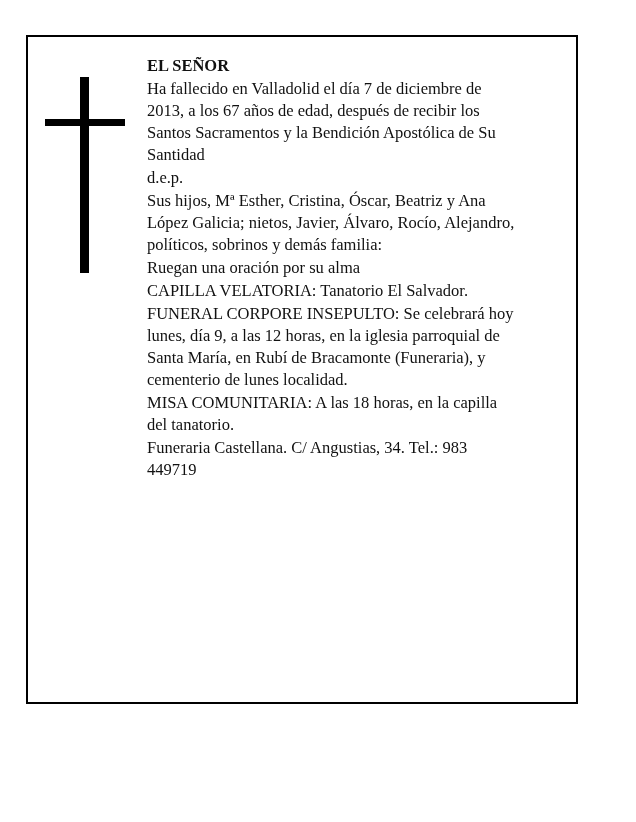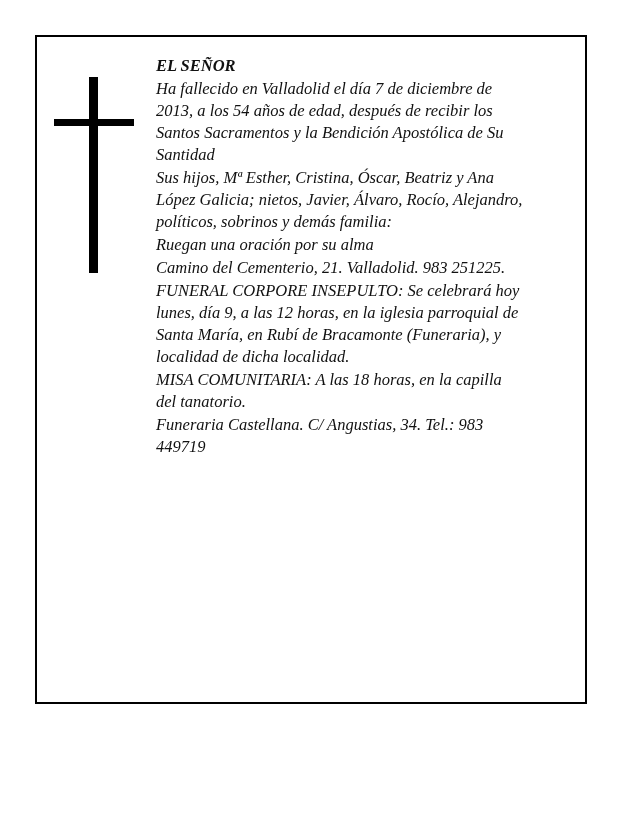--- a/index.html
+++ b/index.html
@@ -10,27 +10,26 @@
     body {
       width: 636px;
       height: 822px;
       position: relative;
       overflow: hidden;
       font-family: "Liberation Serif", "DejaVu Serif", serif;
       color: #111111;
     }
     .notice-frame {
       position: absolute;
-      left: 35px;
+      left: 26px;
       top: 35px;
       width: 548px;
       height: 665px;
       border: 2px solid #000000;
       background: #ffffff;
-      font-style: italic;
     }
     .cross {
       position: absolute;
       left: 0;
       top: 0;
       width: 0;
       height: 0;
     }
     .cross-vertical {
       position: absolute;
@@ -77,45 +76,48 @@
     <div class="cross-horizontal"></div>
   </div>
 
   <div class="notice-text">
     <div class="para">
       <span class="line bold">EL SEÑOR</span>
     </div>
 
     <div class="para">
       <span class="line">Ha fallecido en Valladolid el día 7 de diciembre de</span>
-      <span class="line">2013, a los 54 años de edad, después de recibir los</span>
+      <span class="line">2013, a los 67 años de edad, después de recibir los</span>
       <span class="line">Santos Sacramentos y la Bendición Apostólica de Su</span>
       <span class="line">Santidad</span>
     </div>
 
+    <div class="para">
+      <span class="line">d.e.p.</span>
+    </div>
 
     <div class="para">
       <span class="line">Sus hijos, Mª Esther, Cristina, Óscar, Beatriz y Ana</span>
       <span class="line">López Galicia; nietos, Javier, Álvaro, Rocío, Alejandro,</span>
       <span class="line">políticos, sobrinos y demás familia:</span>
     </div>
 
     <div class="para">
       <span class="line">Ruegan una oración por su alma</span>
     </div>
 
     <div class="para">
-      <span class="line">Camino del Cementerio, 21. Valladolid. 983 251225.</span>
+      <span class="line">CAPILLA VELATORIA: Tanatorio El Salvador.</span>
     </div>
 
     <div class="para">
       <span class="line">FUNERAL CORPORE INSEPULTO: Se celebrará hoy</span>
       <span class="line">lunes, día 9, a las 12 horas, en la iglesia parroquial de</span>
       <span class="line">Santa María, en Rubí de Bracamonte (Funeraria), y</span>
-      <span class="line">localidad de dicha localidad.</span>
+      <span class="line">cementerio de lunes localidad.</span>
     </div>
 
     <div class="para">
       <span class="line">MISA COMUNITARIA: A las 18 horas, en la capilla</span>
       <span class="line">del tanatorio.</span>
     </div>
 
     <div class="para">
       <span class="line">Funeraria Castellana. C/ Angustias, 34. Tel.: 983</span>
       <span class="line">449719</span>

